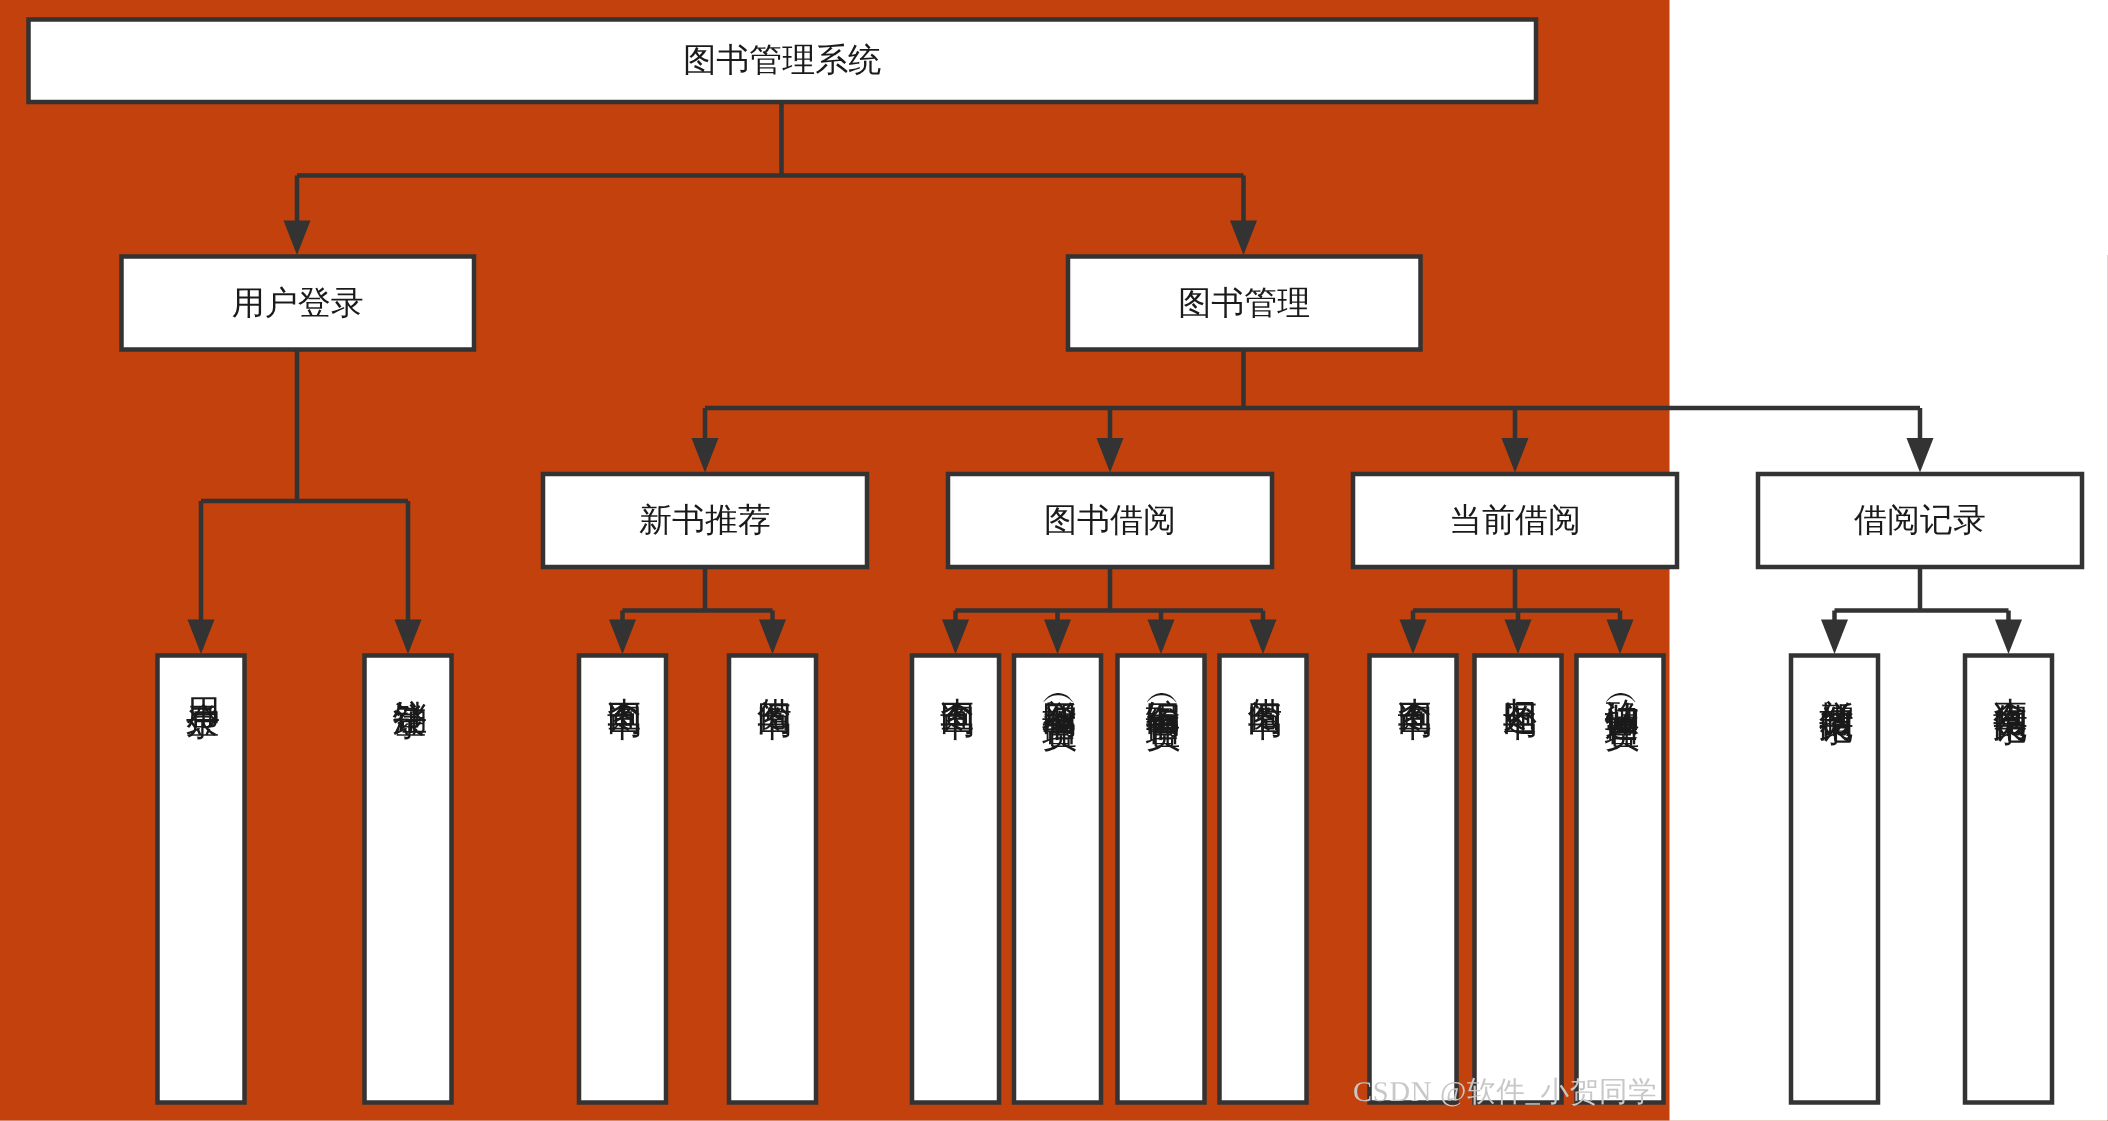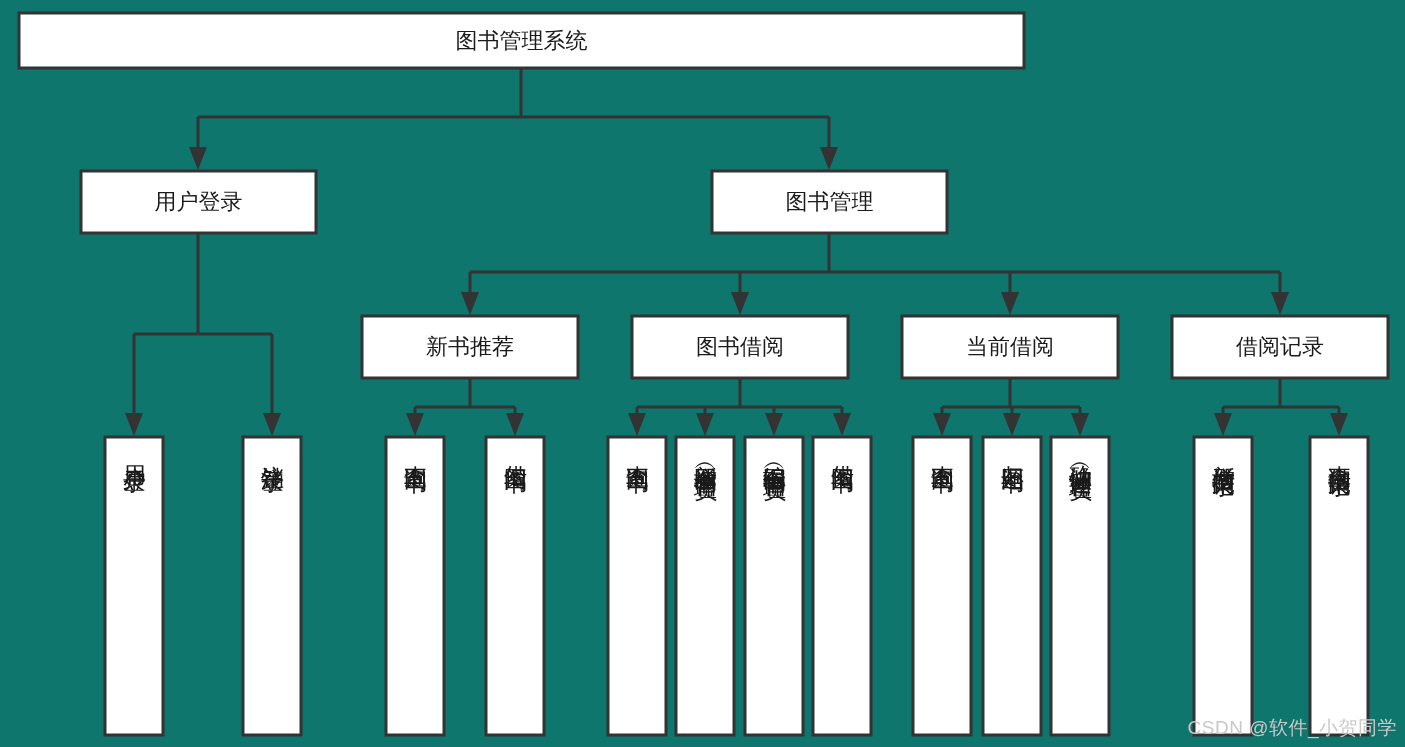--- a/index.html
+++ b/index.html
@@ -8,23 +8,23 @@
     background: #ffffff;
   }
   body {
     width: 1405px;
     height: 747px;
     font-family: "DejaVu Sans", "Liberation Sans", sans-serif;
     overflow: hidden;
   }
   #diagram-root {
     position: relative;
-    width: 1405px;
+    width: 1113px;
     height: 747px;
-    background: #0f766e;
+    background: #c2410c;
   }
   svg.diagram-canvas {
     position: absolute;
     left: 0;
     top: 0;
     width: 1405px;
     height: 747px;
     display: block;
   }
   .node-box {
@@ -64,21 +64,21 @@
     line-height: 1.12;
     letter-spacing: 2px;
     color: #1a1a1a;
     white-space: nowrap;
     text-align: left;
   }
   .watermark {
     position: absolute;
     right: 8px;
     bottom: 6px;
-    font-family: Liberation Sans, sans-serif;
+    font-family: Liberation Serif, serif;
     font-size: 19px;
     color: #c8c8c8;
     white-space: nowrap;
     letter-spacing: 0.5px;
   }
 </style>
 </head>
 <body>
 
 <div id="diagram-root">

